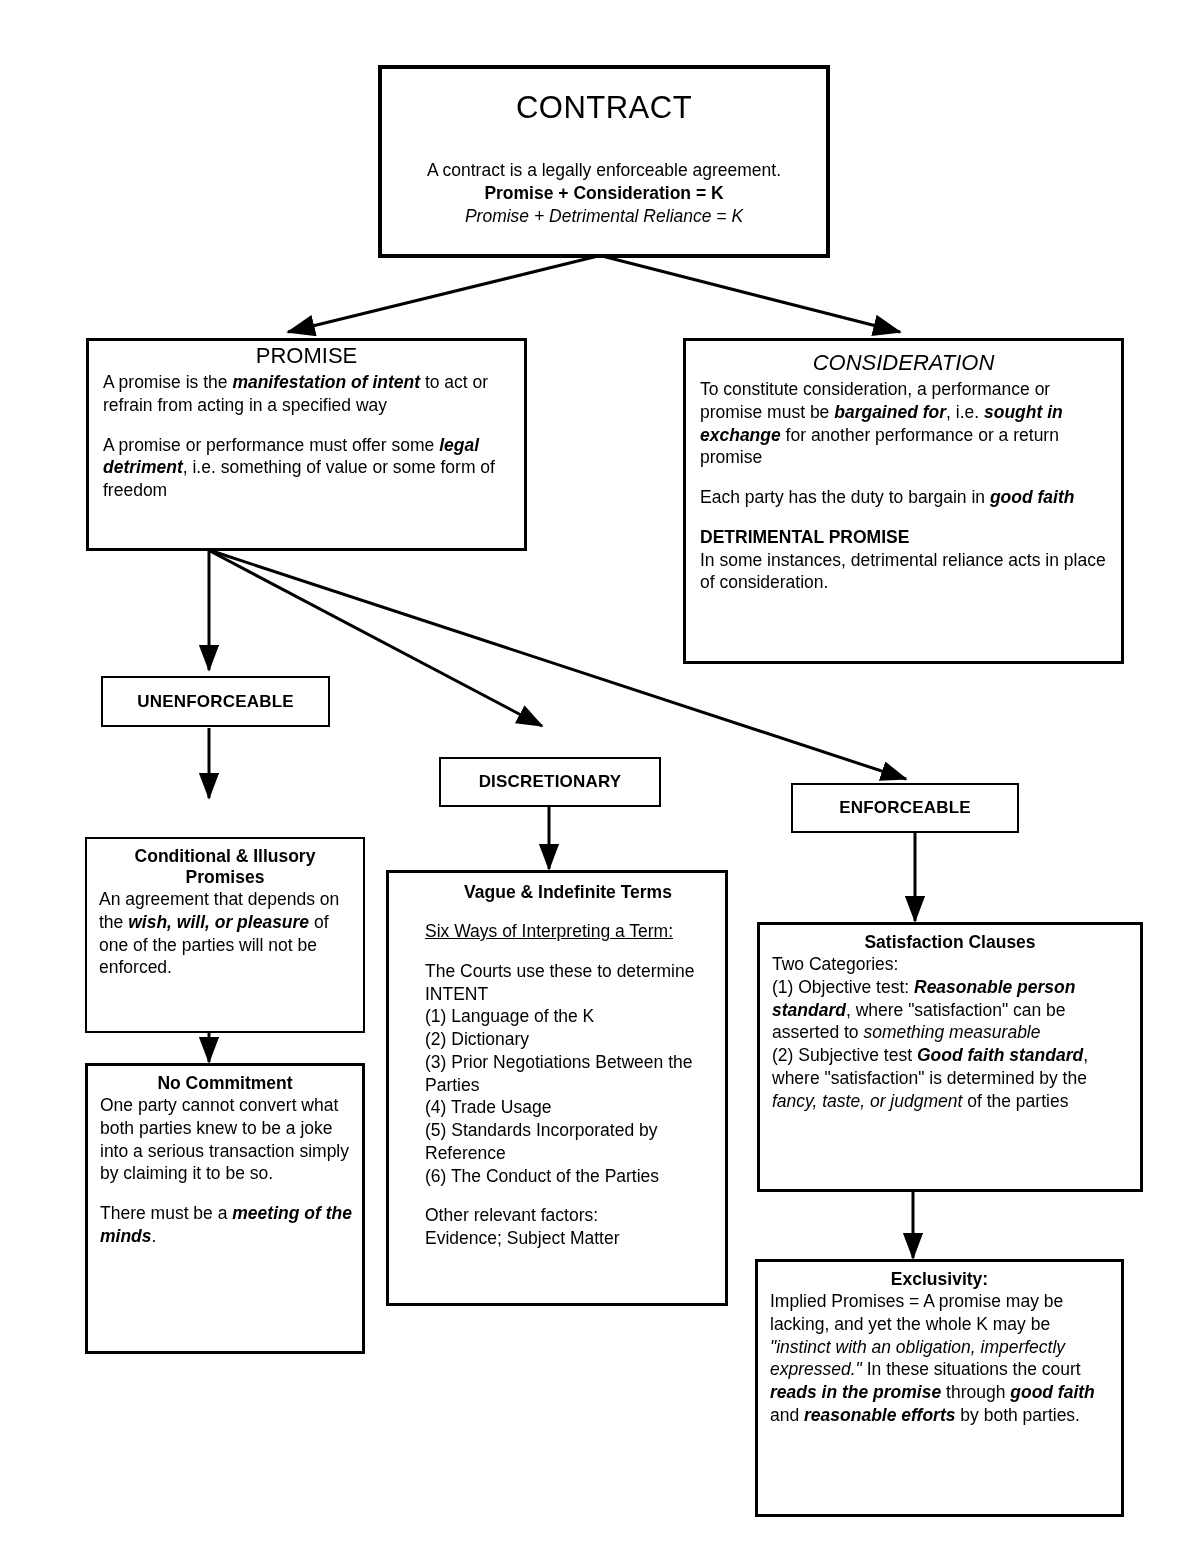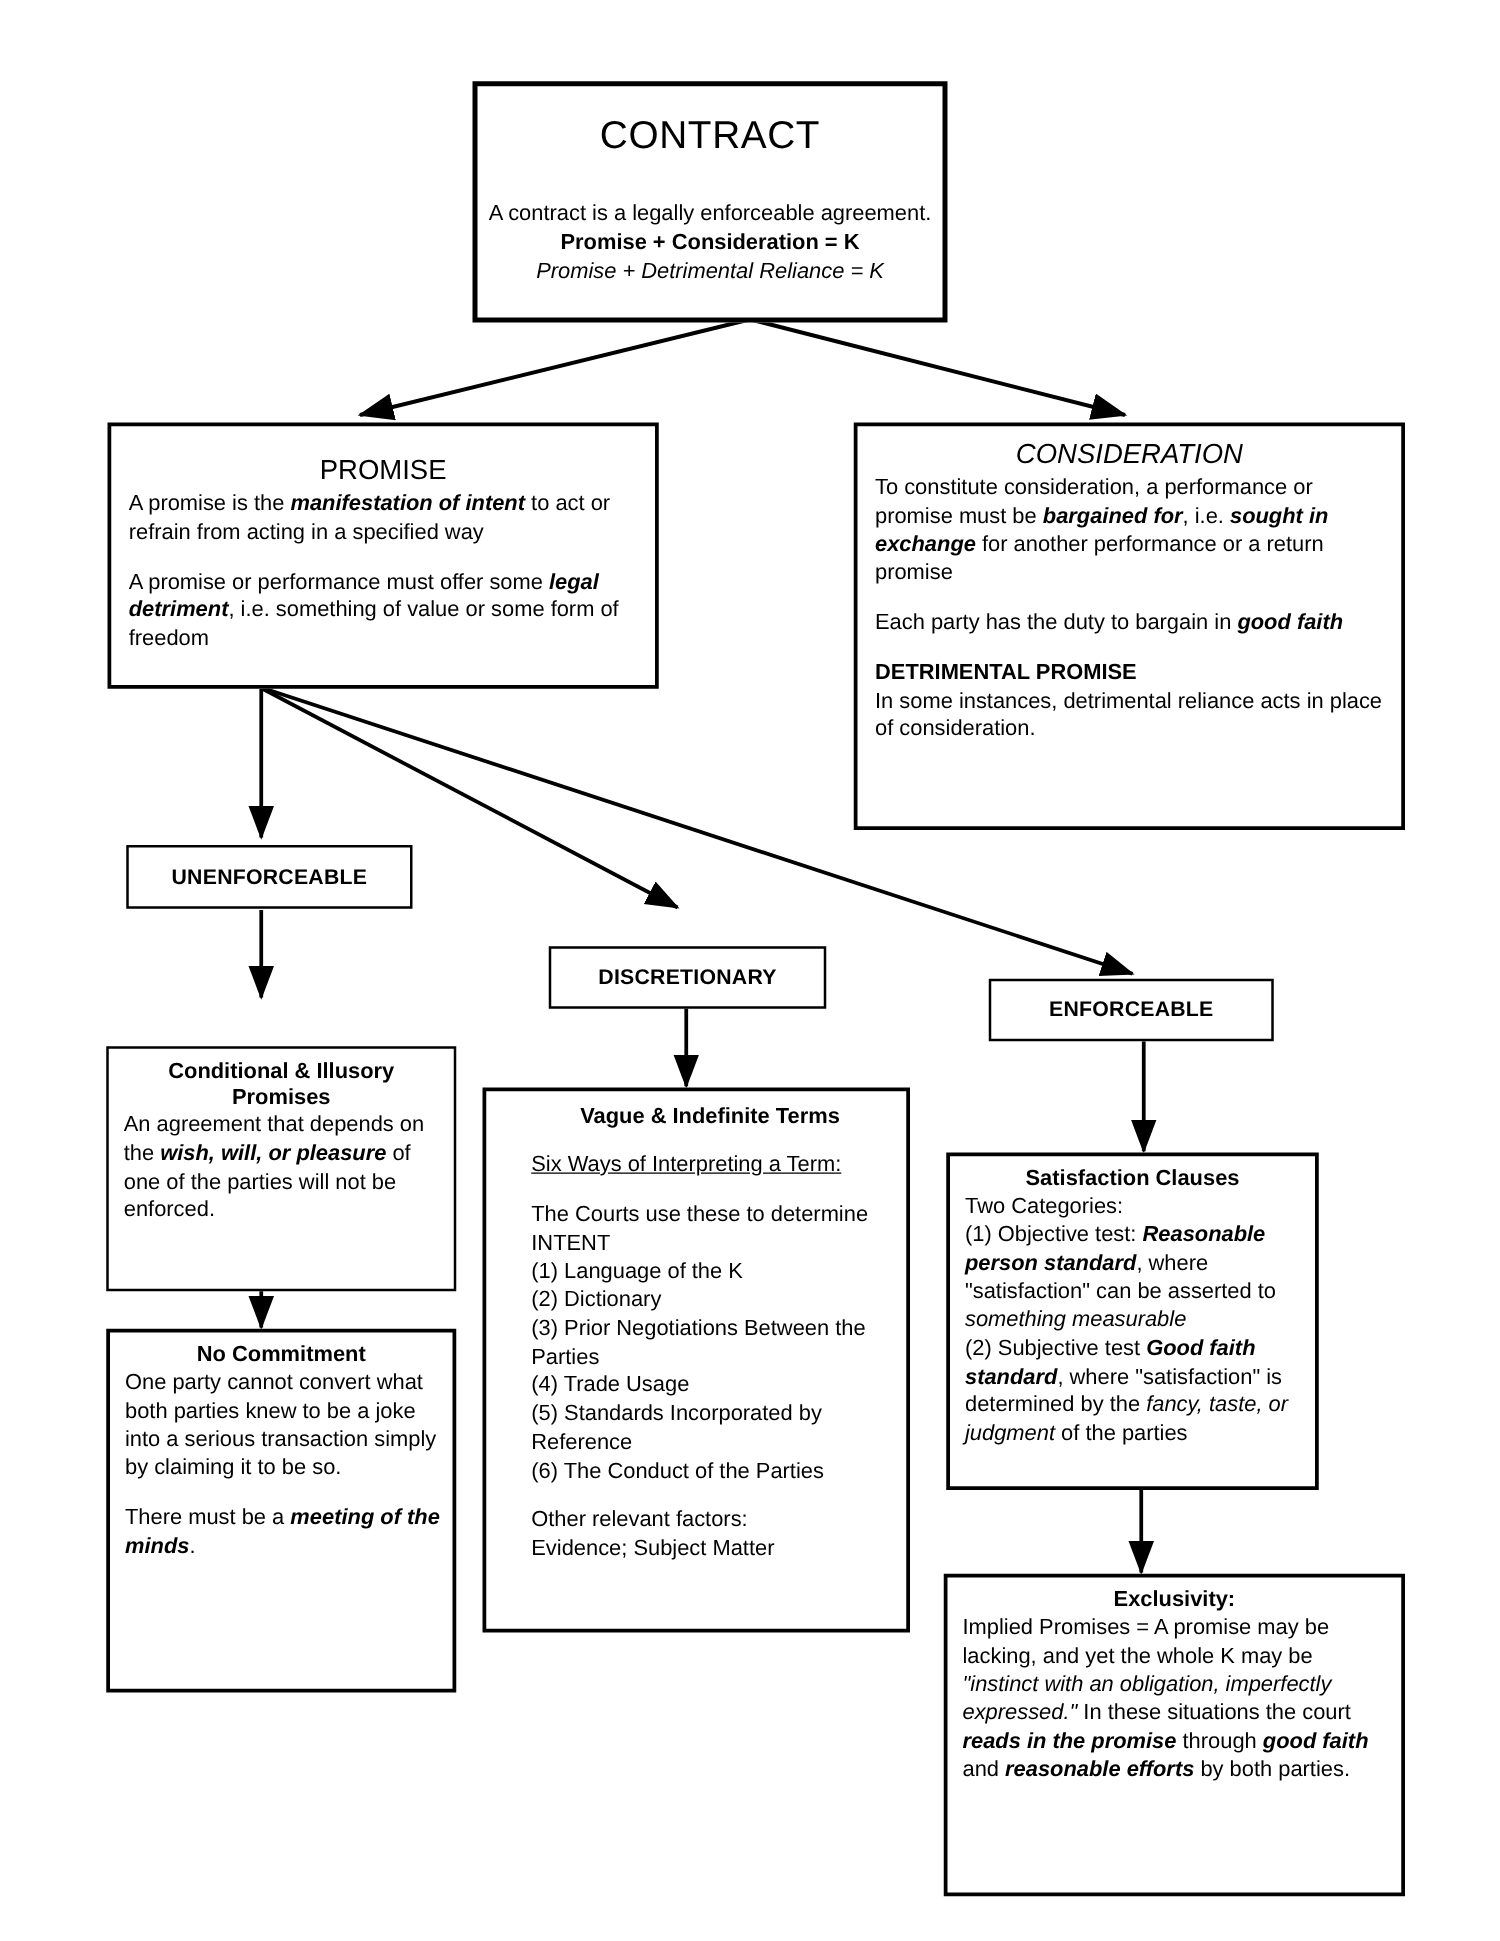--- a/index.html
+++ b/index.html
@@ -109,31 +109,31 @@
 
     <g>
       <line x1="915" y1="833" x2="915" y2="921" stroke="#000000" stroke-width="3" marker-end="url(#ah)"></line>
     </g>
 
     <g>
       <line x1="913" y1="1192" x2="913" y2="1258" stroke="#000000" stroke-width="3" marker-end="url(#ah)"></line>
     </g>
   </svg>
 
-  <div class="node thick" style="left:378px; top:65px; width:380px; height:193px;">
+  <div class="node thick" style="left:378px; top:65px; width:452px; height:193px;">
     <div class="ctr big-title" style="margin-top:21px;">CONTRACT</div>
     <div class="ctr body-txt" style="margin-top:33px;">
       <div>A contract is a legally enforceable agreement.</div>
       <div style="font-weight:bold;">Promise + Consideration = K</div>
       <div style="font-style:italic;">Promise + Detrimental Reliance = K</div>
     </div>
   </div>
 
   <div class="node thick3" style="left:86px; top:338px; width:441px; height:213px;">
-    <div class="ctr head-title" style="margin-top:22px;">PROMISE</div>
+    <div class="ctr head-title" style="margin-top:2px;">PROMISE</div>
     <div class="body-txt" style="padding:2px 14px 0 14px;">
       <div><span>A promise is the </span><span class="bi">manifestation of intent</span><span> to act or refrain from acting in a specified way</span></div>
       <span class="blank"></span>
       <div><span>A promise or performance must offer some </span><span class="bi">legal detriment</span><span>, i.e. something of value or some form of freedom</span></div>
     </div>
   </div>
 
   <div class="node thick3" style="left:683px; top:338px; width:441px; height:326px;">
     <div class="ctr head-title" style="margin-top:9px;font-style:italic;">CONSIDERATION</div>
     <div class="body-txt" style="padding:2px 14px 0 14px;">
@@ -187,21 +187,21 @@
       <div>(3) Prior Negotiations Between the Parties</div>
       <div>(4) Trade Usage</div>
       <div>(5) Standards Incorporated by Reference</div>
       <div>(6) The Conduct of the Parties</div>
       <span class="blank"></span>
       <div>Other relevant factors:</div>
       <div>Evidence; Subject Matter</div>
     </div>
   </div>
 
-  <div class="node thick3" style="left:757px; top:922px; width:298px; height:270px;">
+  <div class="node thick3" style="left:757px; top:922px; width:386px; height:270px;">
     <div class="ctr sub-title" style="margin-top:7px;">Satisfaction Clauses</div>
     <div class="body-txt" style="padding:0 10px 0 12px;">
       <div>Two Categories:</div>
       <div><span>(1) Objective test: </span><span class="bi">Reasonable person standard</span><span>, where "satisfaction" can be asserted to </span><i>something measurable</i></div>
       <div><span>(2) Subjective test </span><span class="bi">Good faith standard</span><span>, where "satisfaction" is determined by the </span><i>fancy, taste, or judgment</i><span> of the parties</span></div>
     </div>
   </div>
 
   <div class="node thick3" style="left:755px; top:1259px; width:369px; height:258px;">
     <div class="ctr sub-title" style="margin-top:7px;">

